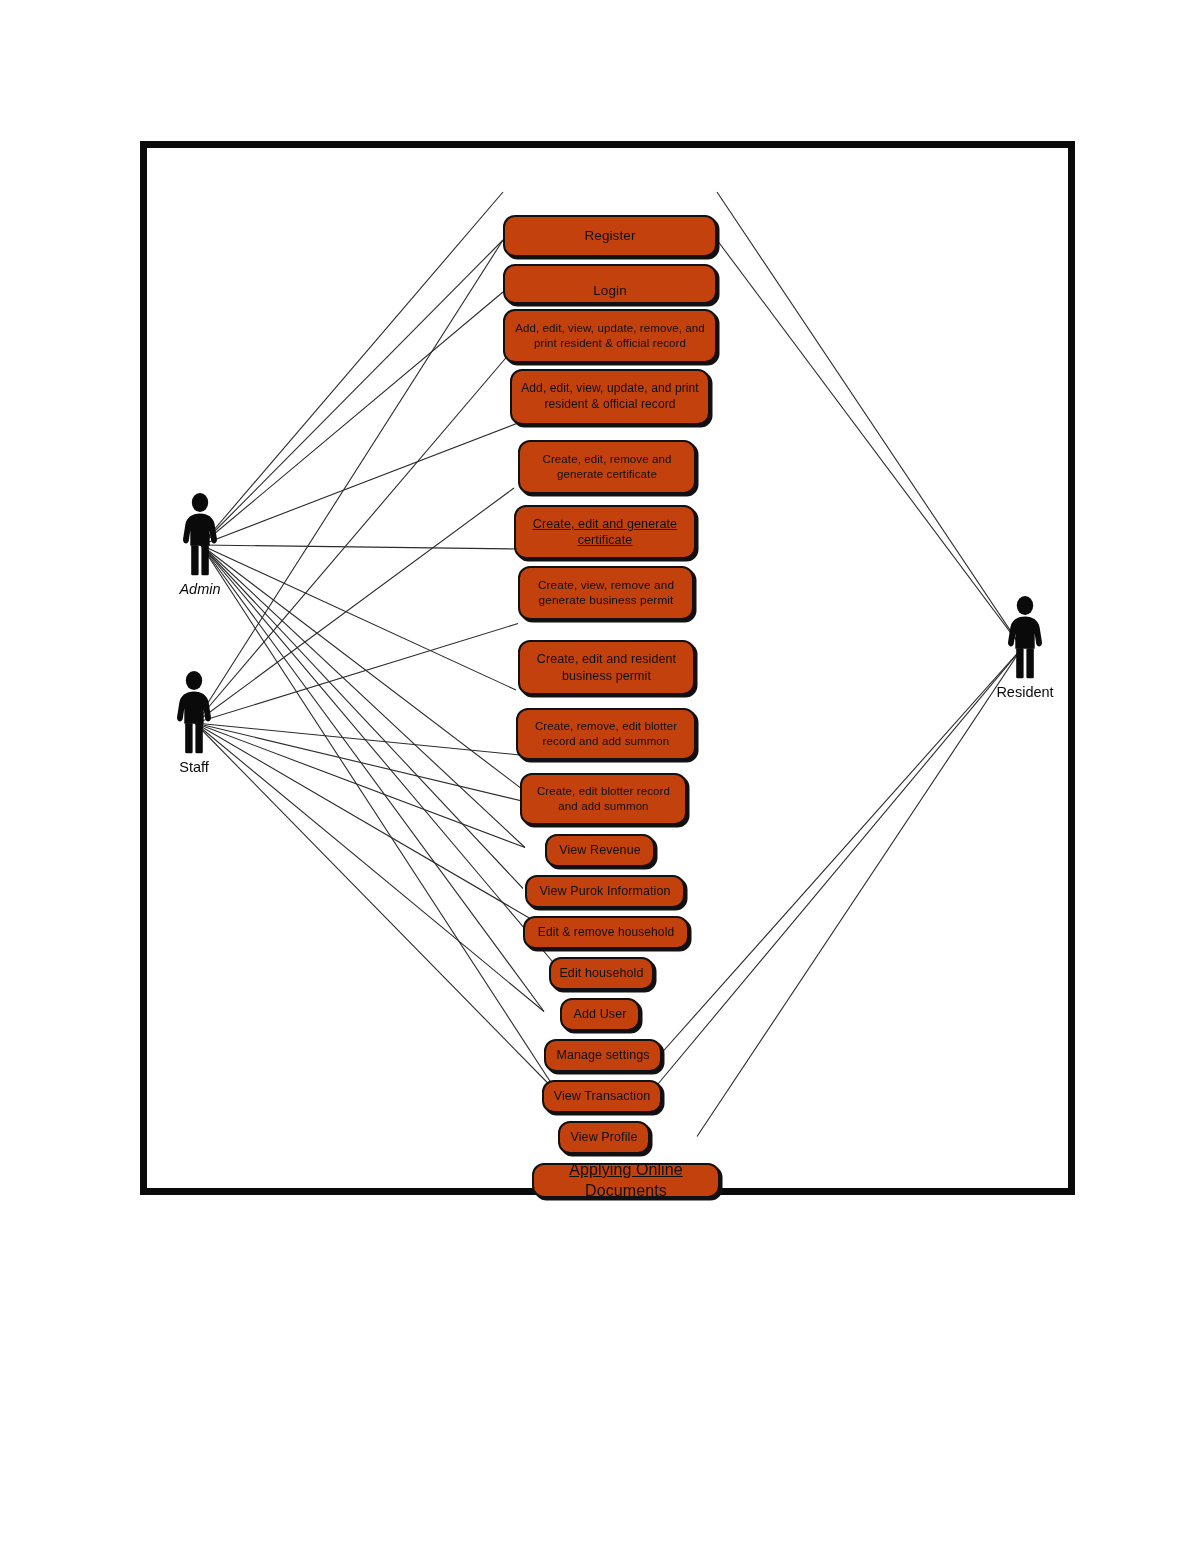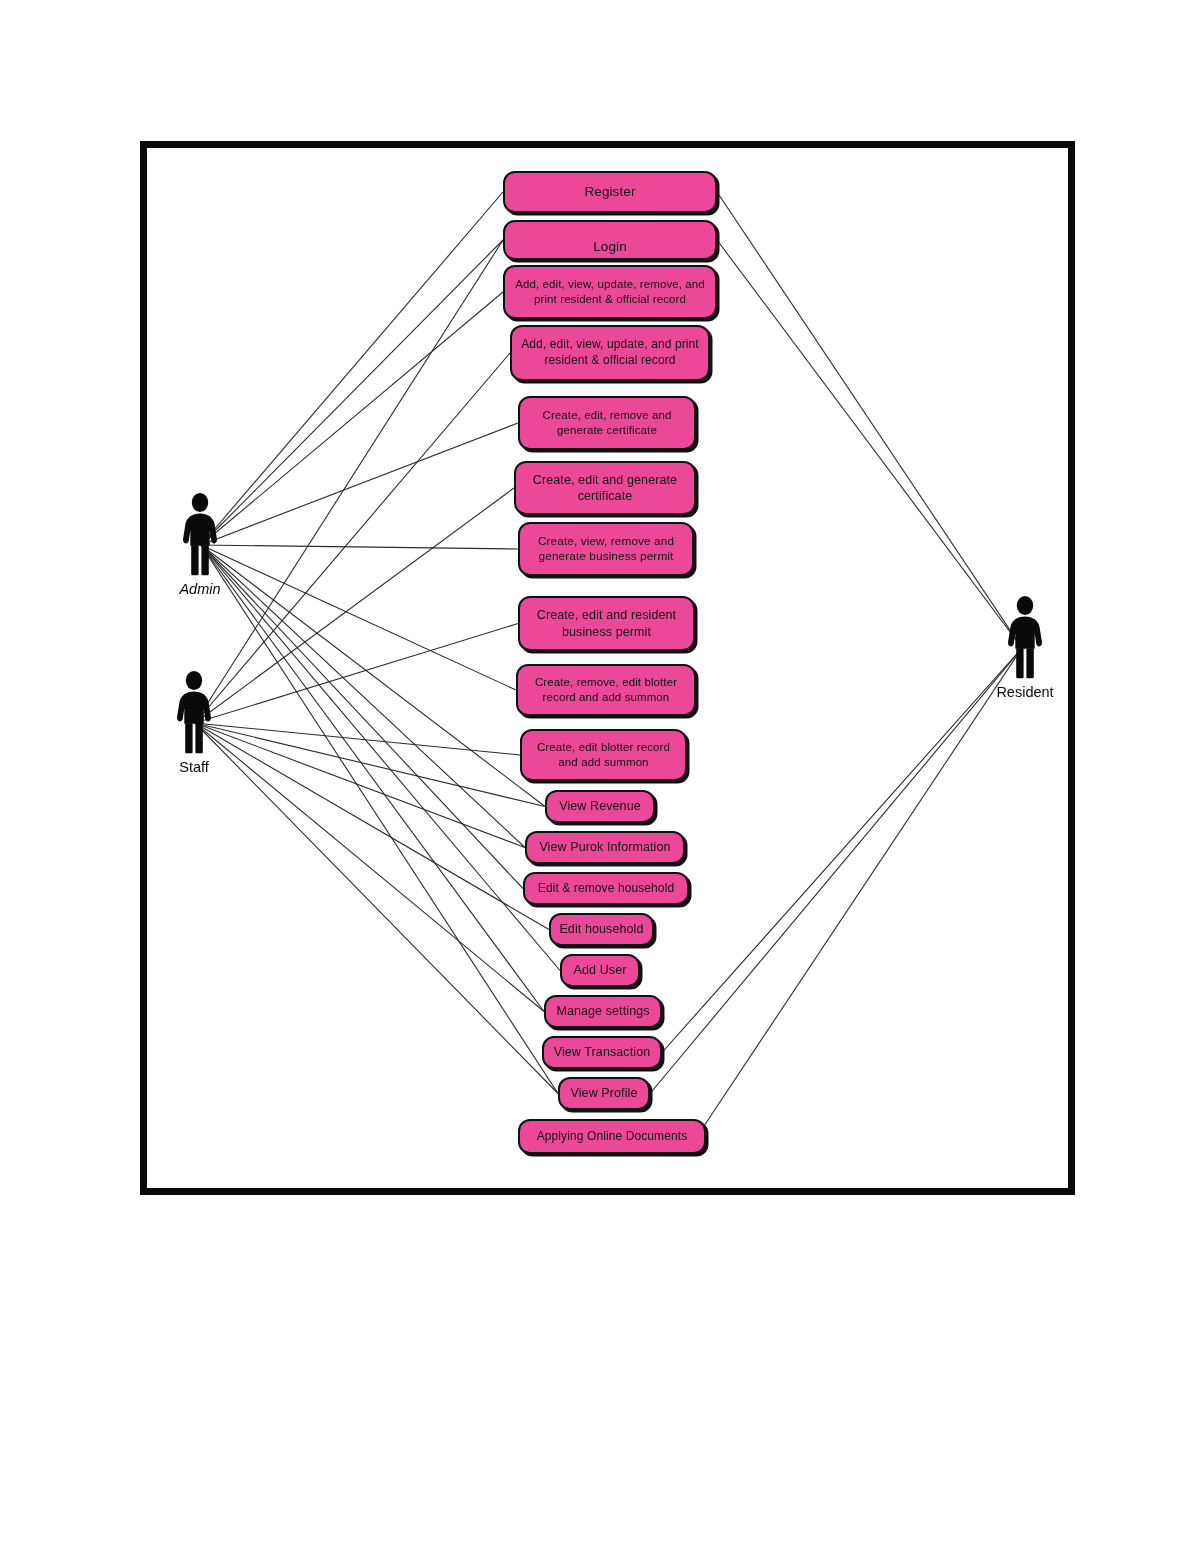--- a/index.html
+++ b/index.html
@@ -43,32 +43,33 @@
     top: 0;
     width: 1200px;
     height: 1553px;
     pointer-events: none;
   }
 
   
   .usecase {
     position: absolute;
     box-sizing: border-box;
-    background: #ec4899;
+    background: #c2410c;
     border: 2.2px solid #111111;
     border-radius: 12px;
     box-shadow: 2.5px 2.5px 0 0 #111111;
     display: flex;
     align-items: center;
     justify-content: center;
     text-align: center;
     color: #111111;
     line-height: 1.30;
     padding: 2px 6px;
     letter-spacing: 0.1px;
+    margin-top: 44px;
   }
   .uc-label {
     display: block;
     width: 100%;
   }
 
   
   .actor {
     position: absolute;
     width: 74px;
@@ -132,21 +133,21 @@
       </div>
       <div class="usecase" style="left: 503px; top: 265px; width: 214px; height: 54px; font-size: 11.5px;">
         <span class="uc-label">Add, edit, view, update, remove, and print resident &amp; official record</span>
       </div>
       <div class="usecase" style="left: 510px; top: 325px; width: 200px; height: 56px; font-size: 12px;">
         <span class="uc-label">Add, edit, view, update, and print resident &amp; official record</span>
       </div>
       <div class="usecase" style="left: 518px; top: 396px; width: 178px; height: 54px; font-size: 11.5px; align-items: center;">
         <span class="uc-label">Create, edit, remove and generate certificate</span>
       </div>
-      <div class="usecase" style="left: 514px; top: 461px; width: 182px; height: 54px; font-size: 12.5px;">
+      <div class="usecase" style="left: 514px; top: 461px; width: 182px; height: 54px; font-size: 12.5px; text-decoration: underline;">
         <span class="uc-label">Create, edit and generate certificate</span>
       </div>
       <div class="usecase" style="left: 518px; top: 522px; width: 176px; height: 54px; font-size: 11.8px;">
         <span class="uc-label">Create, view, remove and generate business permit</span>
       </div>
       <div class="usecase" style="left: 518px; top: 596px; width: 177px; height: 55px; font-size: 12.5px;">
         <span class="uc-label">Create, edit and resident business permit</span>
       </div>
       <div class="usecase" style="left: 516px; top: 664px; width: 180px; height: 52px; font-size: 11.5px;">
         <span class="uc-label">Create, remove, edit blotter record and add summon</span>
@@ -171,21 +172,21 @@
       </div>
       <div class="usecase" style="left: 544px; top: 995px; width: 118px; height: 33px; font-size: 12.5px;">
         <span class="uc-label">Manage settings</span>
       </div>
       <div class="usecase" style="left: 542px; top: 1036px; width: 120px; height: 33px; font-size: 12.5px;">
         <span class="uc-label">View Transaction</span>
       </div>
       <div class="usecase" style="left: 558px; top: 1077px; width: 92px; height: 33px; font-size: 12.5px;">
         <span class="uc-label">View Profile</span>
       </div>
-      <div class="usecase" style="left: 518px; top: 1119px; width: 188px; height: 35px; font-size: 12px;">
+      <div class="usecase" style="left: 532px; top: 1119px; width: 188px; height: 35px; font-size: 16px; text-decoration: underline;">
         <span class="uc-label">Applying Online Documents</span>
       </div>
     </div>
 
   <div id="actor-layer">
       <div class="actor" style="left: 163px; top: 493px; font-style: italic;"><span><svg class="actor-figure" width="46" height="84" viewBox="0 0 46 84" xmlns="http://www.w3.org/2000/svg">
             <ellipse cx="23" cy="9.5" rx="8.2" ry="9.5" fill="#0a0a0a"></ellipse>
             <path d="M23 20.5 C15.2 20.5 9.6 24.6 8.4 31.2 L6.1 45.8 C5.7 48.6 6.9 50.3 8.7 50.4 C10.4 50.5 11.6 49.2 11.9 46.9 L13.3 37.2 L13.3 52.8 L32.7 52.8 L32.7 37.2 L34.1 46.9 C34.4 49.2 35.6 50.5 37.3 50.4 C39.1 50.3 40.3 48.6 39.9 45.8 L37.6 31.2 C36.4 24.6 30.8 20.5 23 20.5 Z" fill="#0a0a0a"></path>
             <rect x="14.2" y="52.2" width="7.4" height="30" rx="1.2" fill="#0a0a0a"></rect>
             <rect x="24.4" y="52.2" width="7.4" height="30" rx="1.2" fill="#0a0a0a"></rect>

